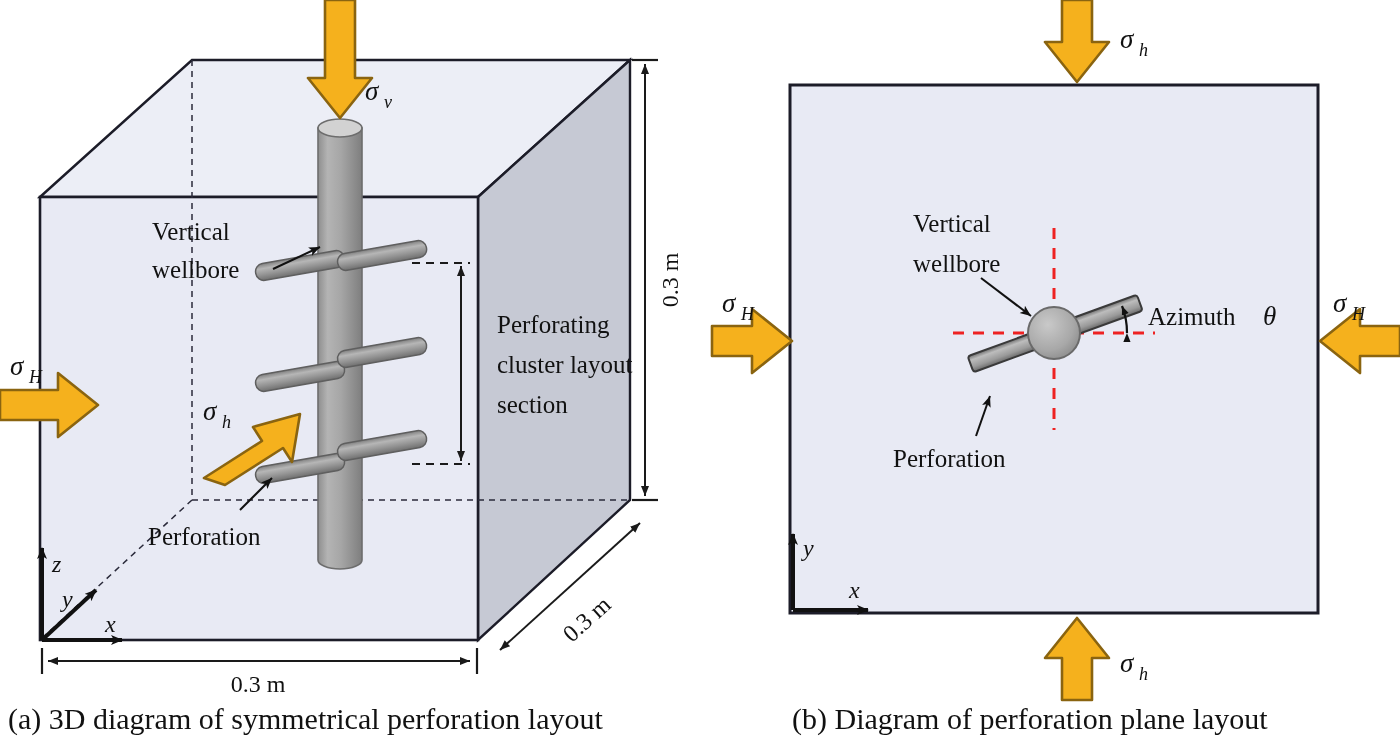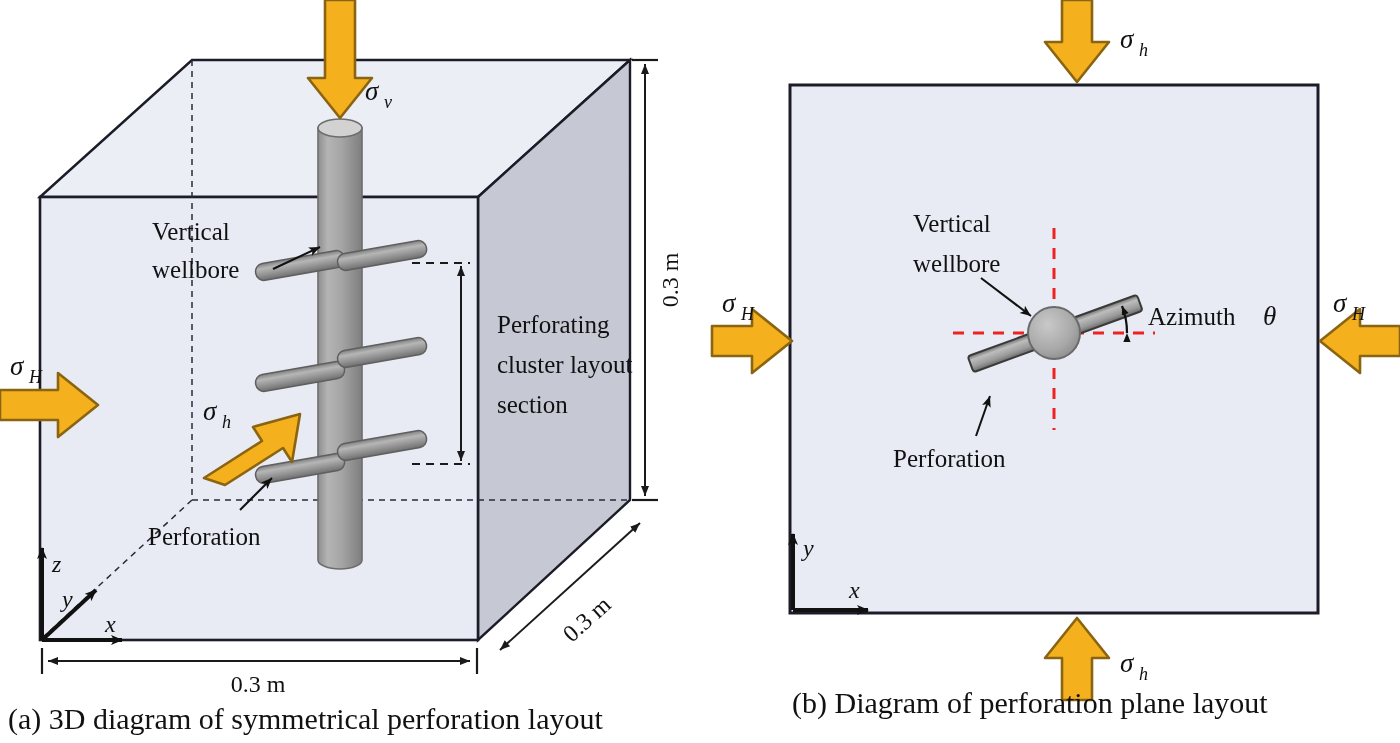--- a/index.html
+++ b/index.html
@@ -30,21 +30,21 @@
     display: block;
   }
   .caption {
     position: absolute;
     font-family: "Liberation Serif", "DejaVu Serif", serif;
     font-size: 30px;
     color: #111111;
     white-space: nowrap;
   }
   #caption-a { left: 8px;  top: 702px; }
-  #caption-b { left: 792px; top: 686px; }
+  #caption-b { left: 792px; top: 702px; }
   text { font-family: "Liberation Serif", "DejaVu Serif", serif; fill: #111111; }
   .lbl      { font-size: 25px; }
   .lbl-sym  { font-size: 27px; font-style: italic; }
   .lbl-sub  { font-size: 18px; font-style: italic; }
   .lbl-ax   { font-size: 24px; font-style: italic; }
   .lbl-dim  { font-size: 24px; }
 </style>
 </head>
 <body>
 

